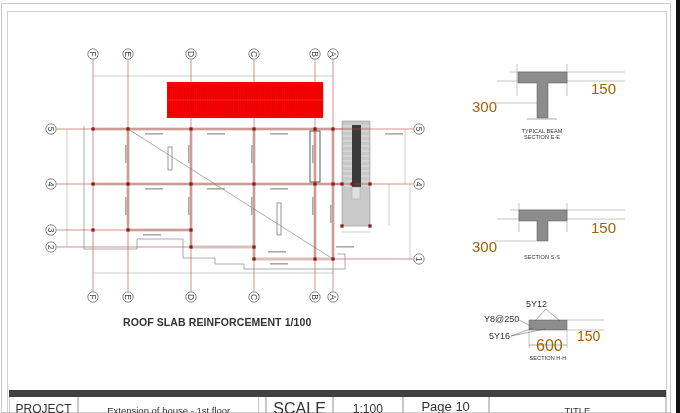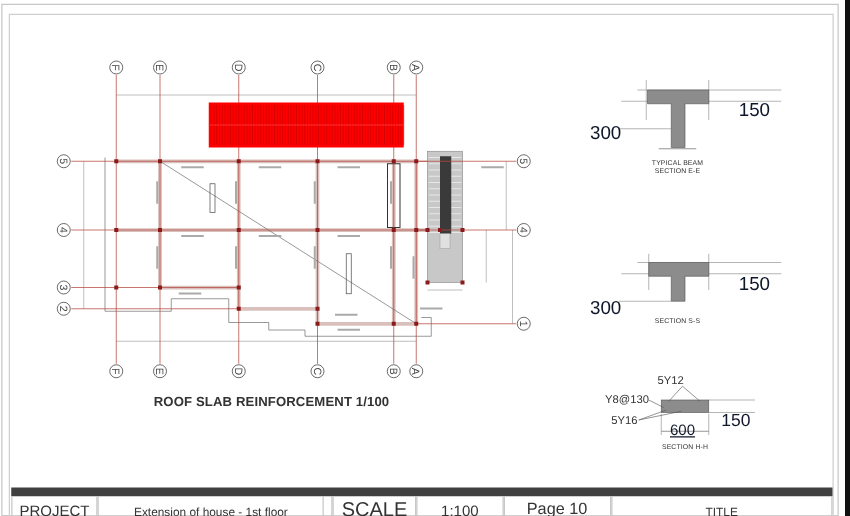--- a/index.html
+++ b/index.html
@@ -6,21 +6,21 @@
   html, body { width: 680px; height: 413px; background: #ffffff; overflow: hidden; }
   body { position: relative; font-family: "Liberation Sans", sans-serif; color: #333; }
   .sheet-outer { position: absolute; left: 1px; top: 3px; width: 670px; height: 410px; border: 1px solid #c8c8c8; }
   .sheet-inner { position: absolute; left: 7px; top: 11px; width: 660px; height: 402px; border: 1px solid #cfcfcf; }
   .black-strip { position: absolute; left: 676px; top: 0; width: 4px; height: 413px; background: #111; }
   svg.drawing { position: absolute; left: 0; top: 0; width: 680px; height: 413px; }
   .title-block { position: absolute; left: 9px; top: 390px; width: 657px; height: 23px; display: flex; border-top: 7px solid #404040; }
   .tb-cell { height: 23px; border-right: 1px solid #c8c8c8; border-left: 1px solid #c8c8c8; display: flex; align-items: center; justify-content: center; color: #333; white-space: nowrap; }
   .tb-gap { border: none; border-right: 1px solid #c8c8c8; }
   .sec-label { position: absolute; font-size: 5.5px; color: #333; text-align: center; letter-spacing: 0.1px; }
-  .dim-big { position: absolute; font-size: 15px; color: #0f172a; }
+  .dim-big { position: absolute; font-size: 15px; color: #a16207; }
   .plan-title { position: absolute; left: 123px; top: 316px; font-size: 10.5px; font-weight: bold; color: #333; letter-spacing: 0.1px; }
   .callout { position: absolute; font-size: 9px; color: #333; }
 </style>
 </head>
 <body>
 
 <div class="sheet-outer"></div>
 <div class="sheet-inner"></div>
 <div class="black-strip"></div>
 
@@ -335,24 +335,24 @@
 <div class="dim-big" style="left:591px;top:80px;">150</div>
 <div class="dim-big" style="left:472px;top:98px;">300</div>
 <div class="sec-label" style="left:512px;top:128px;width:60px;">TYPICAL BEAM</div>
 <div class="sec-label" style="left:512px;top:134px;width:60px;">SECTION E-E</div>
 
 <div class="dim-big" style="left:591px;top:219px;">150</div>
 <div class="dim-big" style="left:472px;top:238px;">300</div>
 <div class="sec-label" style="left:512px;top:254px;width:60px;">SECTION S-S</div>
 
 <div class="callout" style="left:526px;top:299px;">5Y12</div>
-<div class="callout" style="left:484px;top:314px;">Y8@130</div>
+<div class="callout" style="left:484px;top:314px;">Y8@250</div>
 <div class="callout" style="left:489px;top:331px;">5Y16</div>
 <div class="dim-big" style="left:577px;top:328px;font-size:14px;">150</div>
-<div class="dim-big" style="left:536px;top:337px;font-size:12px;text-decoration:underline;">600</div>
+<div class="dim-big" style="left:536px;top:337px;font-size:16px;">600</div>
 <div class="sec-label" style="left:518px;top:355px;width:60px;">SECTION H-H</div>
 
 <div class="title-block">
   <div class="tb-cell" style="width:73px;font-size:12px;">PROJECT</div>
   <div class="tb-cell" style="width:191px;font-size:9.5px;padding-top:3px;">Extension of house - 1st floor</div>
   <div class="tb-cell tb-gap" style="width:7px;"></div>
   <div class="tb-cell" style="width:71px;font-size:16px;">SCALE</div>
   <div class="tb-cell" style="width:73px;font-size:12px;">1:100</div>
   <div class="tb-cell" style="width:91px;font-size:13px;align-items:flex-start;padding-top:2px;text-align:center;">Page 10</div>
   <div class="tb-cell" style="width:187px;font-size:9.5px;padding-top:4px;">TITLE</div>

